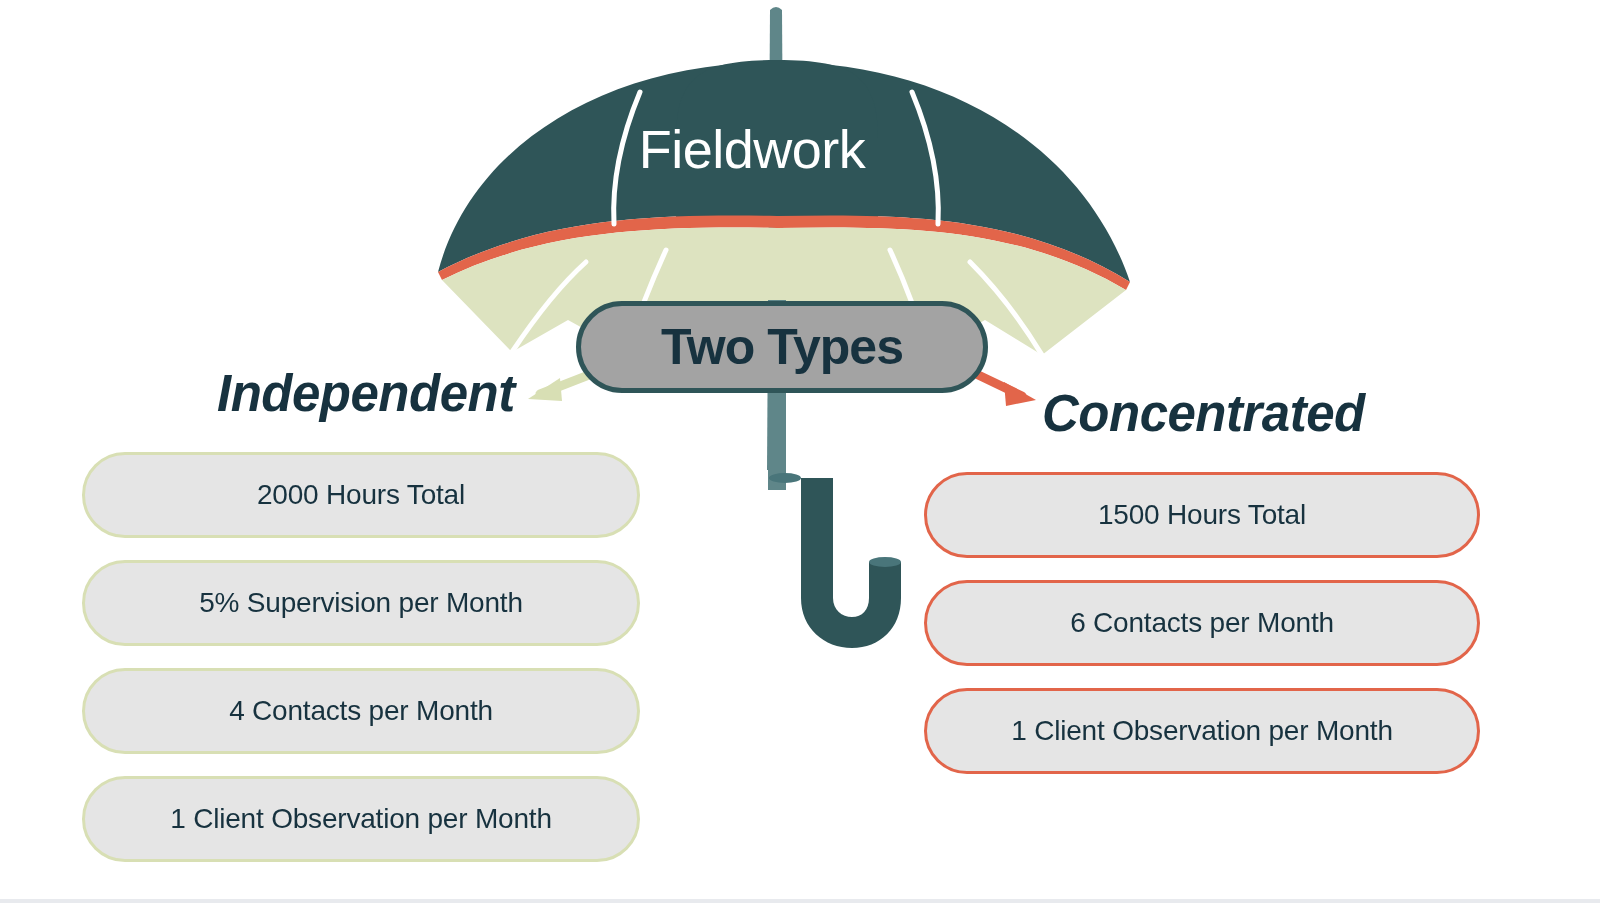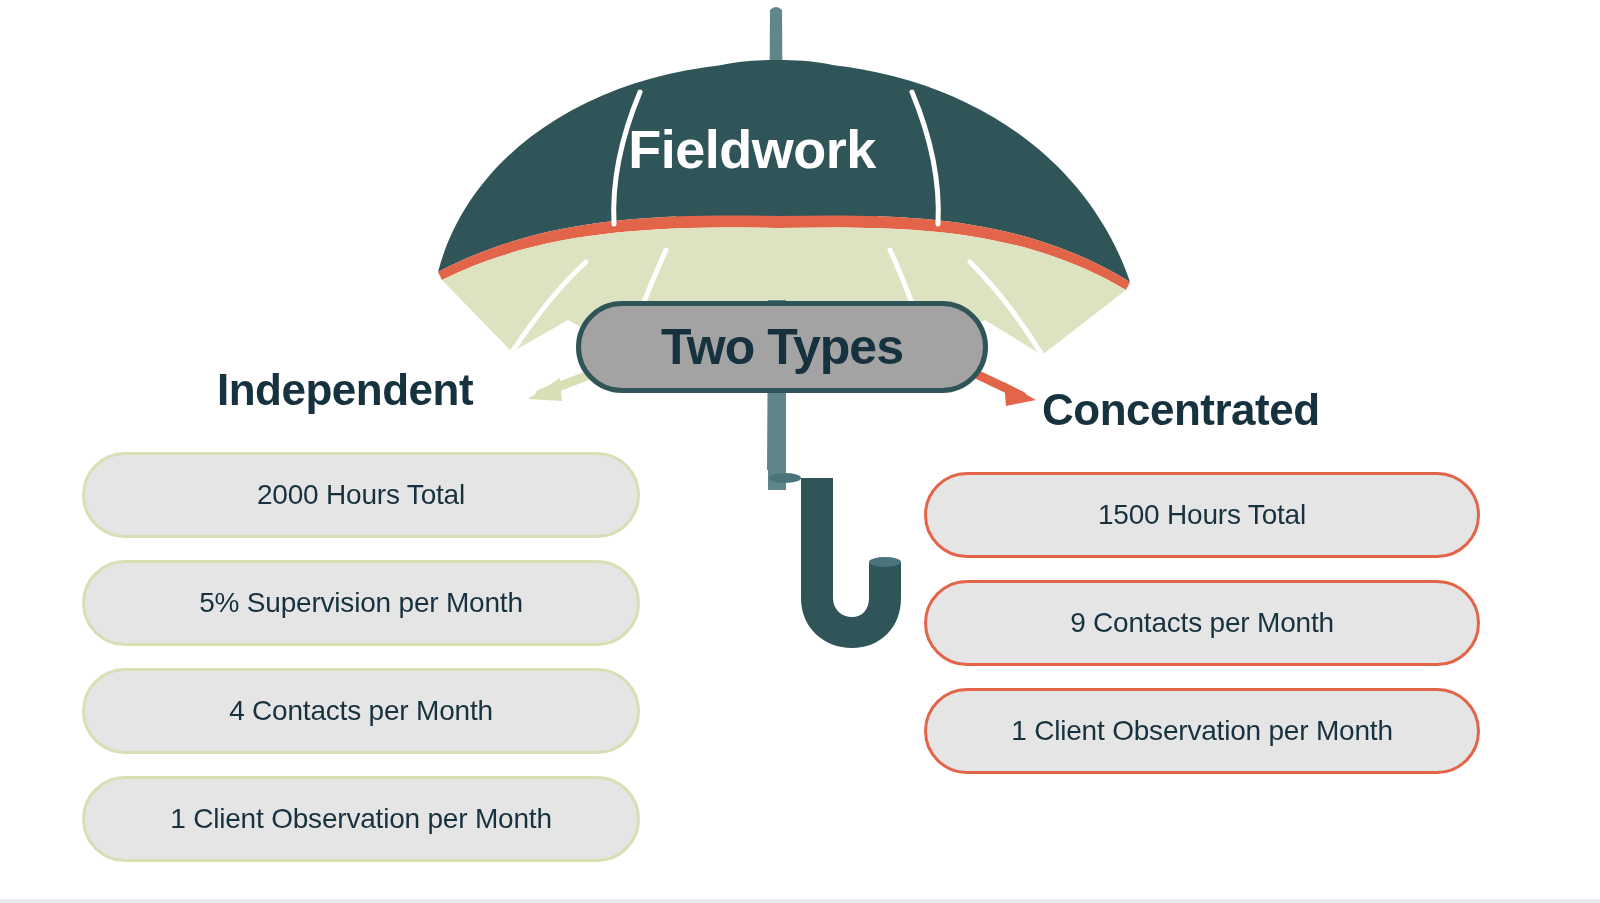--- a/index.html
+++ b/index.html
@@ -33,21 +33,21 @@
   }
 
   
   .fieldwork-label {
     position: absolute;
     left: 0;
     top: 118px;
     width: 1504px;
     text-align: center;
     font-size: 54px;
-    font-weight: bold;
+    font-weight: normal;
     letter-spacing: -0.5px;
     color: #ffffff;
     z-index: 6;
   }
 
   
   .two-types-badge {
     position: absolute;
     left: 576px;
     top: 301px;
@@ -74,27 +74,28 @@
     position: absolute;
     top: 368px;
     width: 560px;
     z-index: 7;
   }
   #col-left  { left: 82px; }
   #col-right { left: 924px; margin-top: 20px; }
 
   .col-heading {
     text-align: center;
-    font-size: 44px;
+    font-size: 51px;
     font-weight: bold;
     color: #17323f;
     letter-spacing: -0.5px;
     line-height: 1;
     margin: 0 0 38px 0;
     height: 46px;
+    font-style: italic;
   }
   #col-left .col-heading  { text-align: left;  padding-left: 135px; box-sizing: border-box; }
   #col-right .col-heading { text-align: left;  padding-left: 118px; box-sizing: border-box; }
 
   .pill {
     height: 86px;
     border-radius: 44px;
     background: #e5e5e5;
     display: flex;
     align-items: center;
@@ -209,19 +210,19 @@
     <div class="col-heading">Independent</div>
     <div class="pill">2000 Hours Total</div>
     <div class="pill">5% Supervision per Month</div>
     <div class="pill">4 Contacts per Month</div>
     <div class="pill">1 Client Observation per Month</div>
   </div>
 
   <div class="column" id="col-right">
     <div class="col-heading">Concentrated</div>
     <div class="pill">1500 Hours Total</div>
-    <div class="pill">9 Contacts per Month</div>
+    <div class="pill">6 Contacts per Month</div>
     <div class="pill">1 Client Observation per Month</div>
   </div>
 
   <div class="bottom-divider"></div>
 
 </div>
 
 </body></html>

